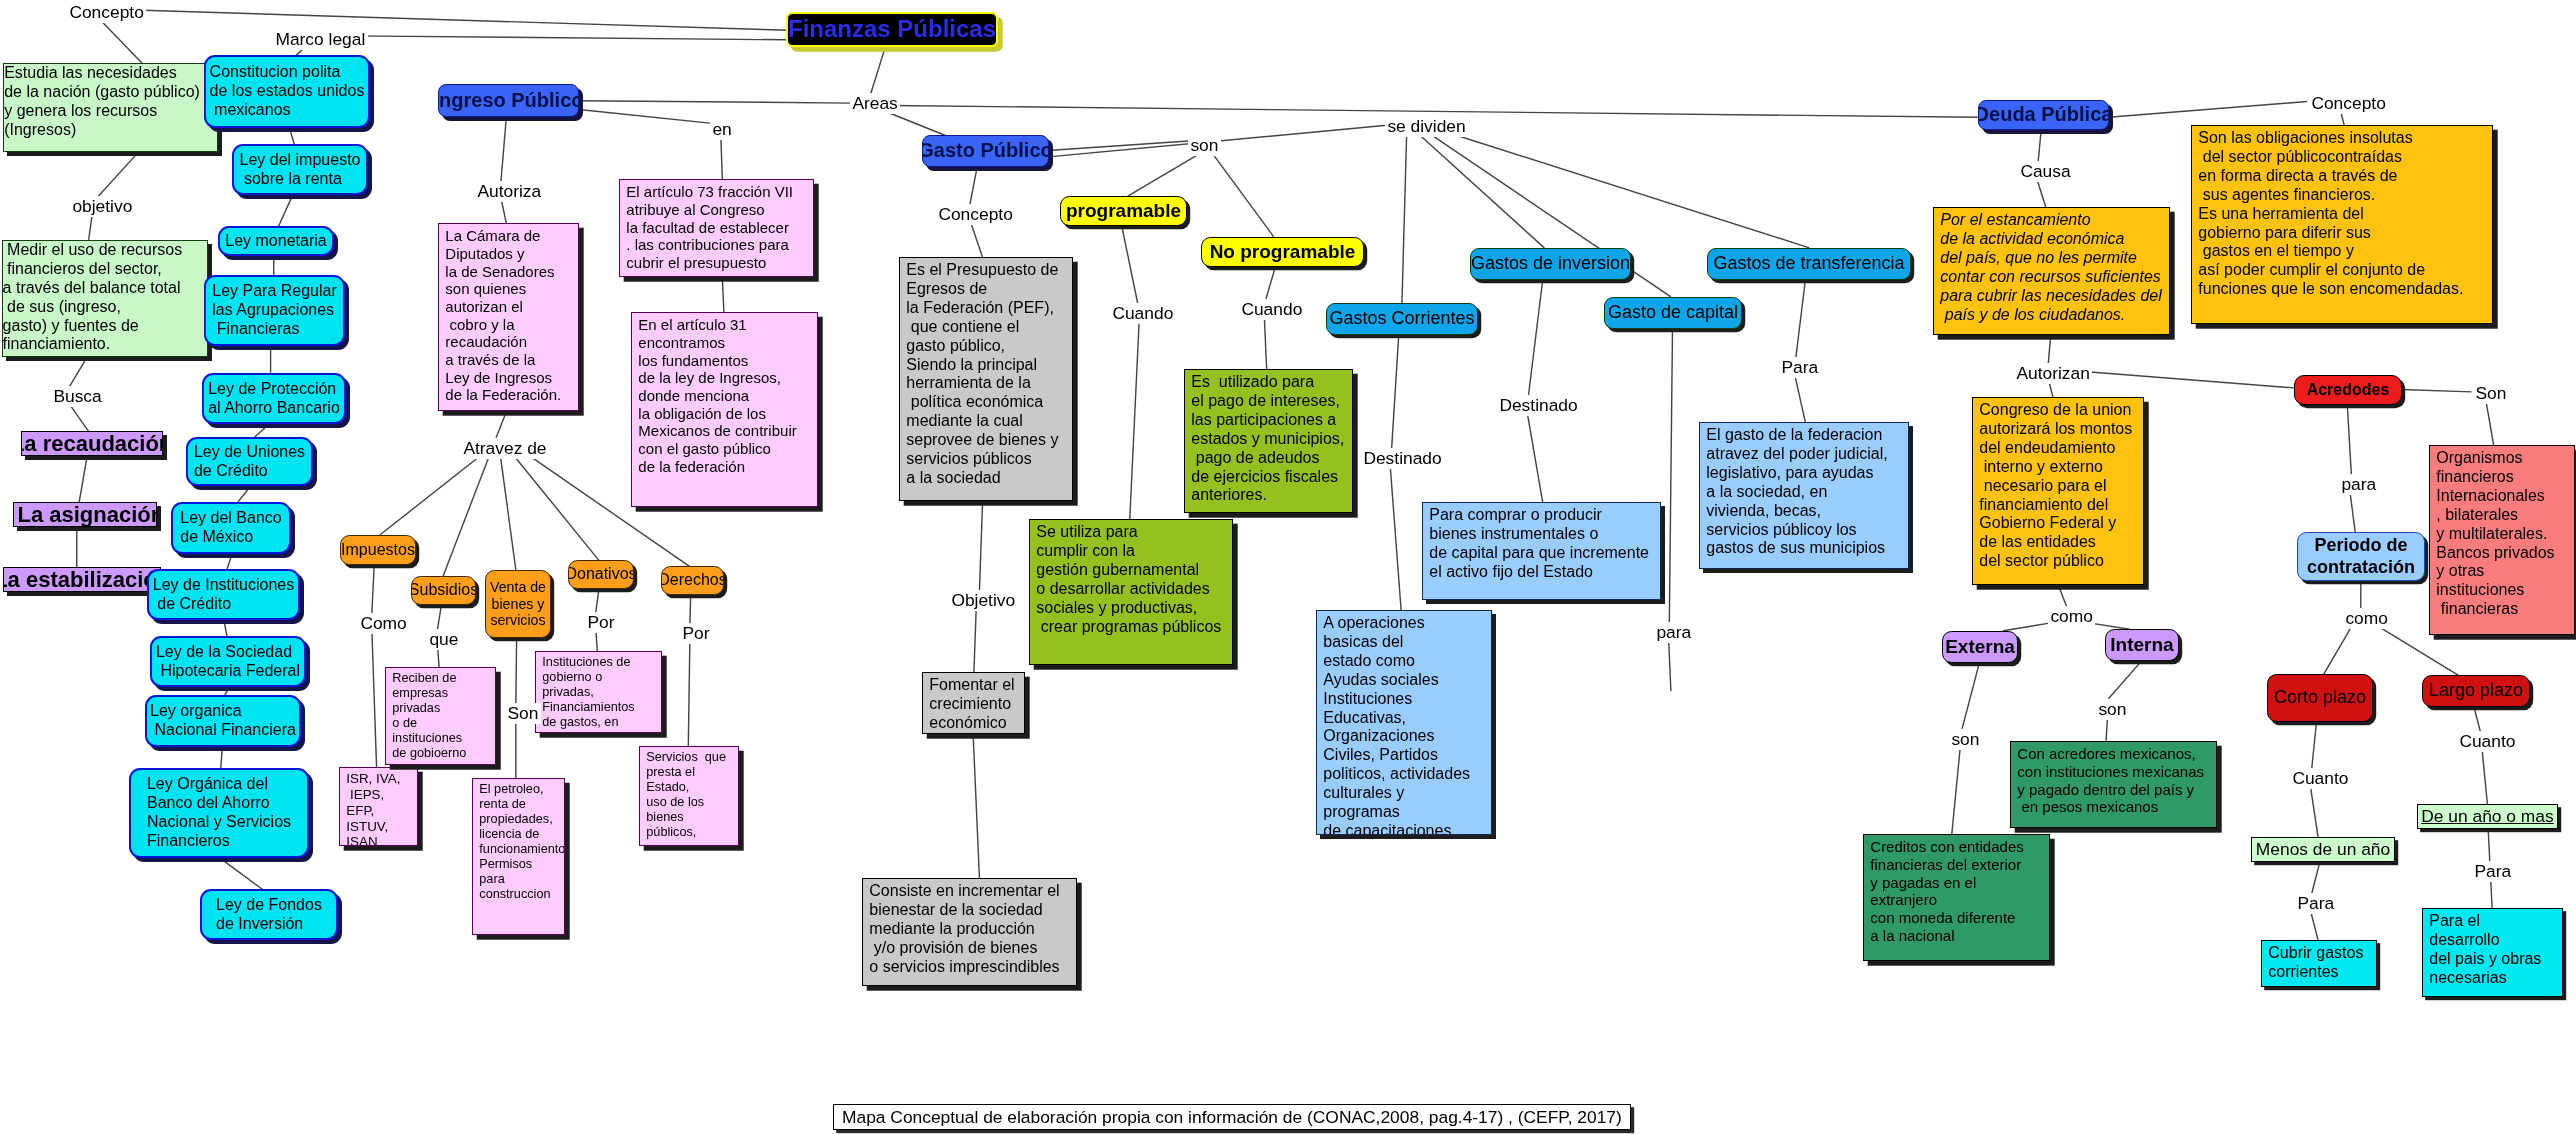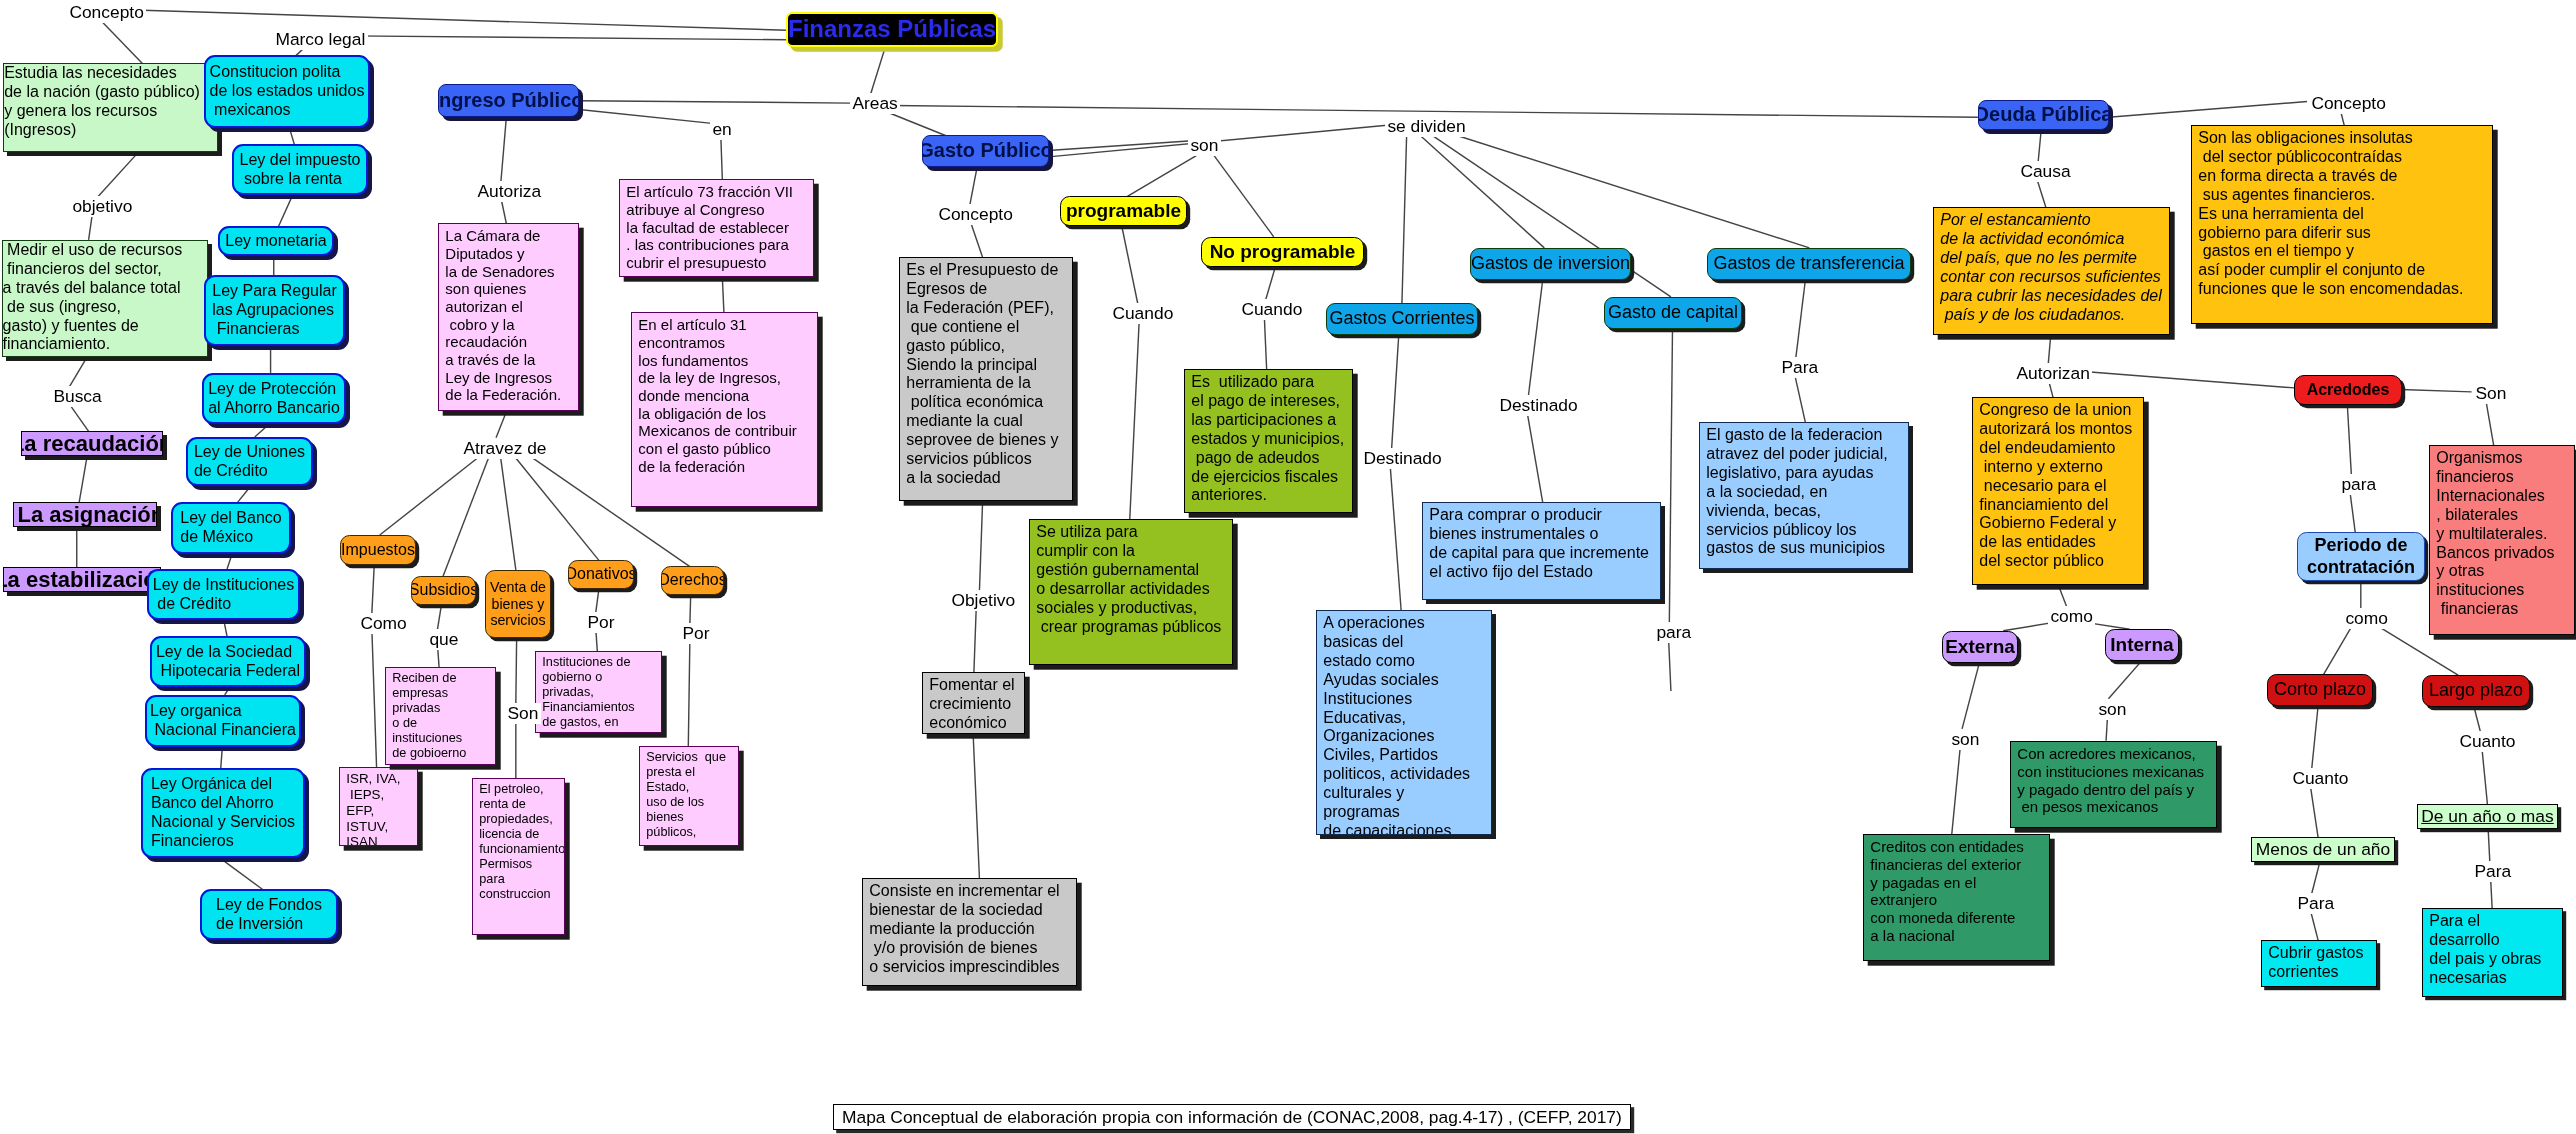--- a/index.html
+++ b/index.html
@@ -186,21 +186,21 @@
     <div class="node style-cyan ctr" style="left: 186px; top: 437px; width: 127px; height: 49px;">Ley de Uniones
 de Crédito</div>
     <div class="node style-cyan ctr" style="left: 171px; top: 502px; width: 120px; height: 52px;">Ley del Banco
 de México</div>
     <div class="node style-cyan ctr" style="left: 147px; top: 569px; width: 153px; height: 51px;">Ley de Instituciones
  de Crédito</div>
     <div class="node style-cyan ctr" style="left: 150px; top: 636px; width: 156px; height: 51px;">Ley de la Sociedad
  Hipotecaria Federal</div>
     <div class="node style-cyan ctr" style="left: 145px; top: 695px; width: 156px; height: 52px;">Ley organica
  Nacional Financiera</div>
-    <div class="node style-cyan ctr" style="left: 141px; top: 768px; width: 164px; height: 90px;">Ley Orgánica del
+    <div class="node style-cyan ctr" style="left: 129px; top: 768px; width: 180px; height: 90px;">Ley Orgánica del
 Banco del Ahorro
 Nacional y Servicios
 Financieros</div>
     <div class="node style-cyan ctr" style="left: 200px; top: 889px; width: 138px; height: 51px;">Ley de Fondos
 de Inversión</div>
     <div class="node style-pink lft" style="left: 438px; top: 223px; width: 141px; height: 188px;">La Cámara de
 Diputados y
 la de Senadores
 son quienes
 autorizan el
@@ -353,21 +353,21 @@
 financieros
 Internacionales
 , bilaterales
 y multilaterales.
 Bancos privados
 y otras
 instituciones
  financieras</div>
     <div class="node style-periodo ctr" style="left: 2297px; top: 532px; width: 128px; height: 49px;">Periodo de
 contratación</div>
-    <div class="node style-darkred ctr" style="left: 2267px; top: 674px; width: 106px; height: 32px;">Corto plazo</div>
+    <div class="node style-darkred ctr" style="left: 2267px; top: 674px; width: 106px; height: 48px;">Corto plazo</div>
     <div class="node style-darkred ctr" style="left: 2422px; top: 675px; width: 108px; height: 32px;">Largo plazo</div>
     <div class="node style-palegreen-sq ctr" style="left: 2251px; top: 837px; width: 144px; height: 25px;">Menos de un año</div>
     <div class="node style-palegreen-sq ctr" style="left: 2417px; top: 804px; width: 141px; height: 25px; text-decoration: underline;">De un año o mas</div>
     <div class="node style-cyan-sq lft" style="left: 2261px; top: 940px; width: 116px; height: 47px;">Cubrir gastos
 corrientes</div>
     <div class="node style-cyan-sq lft" style="left: 2422px; top: 908px; width: 141px; height: 89px;">Para el
 desarrollo
 del pais y obras
 necesarias</div>
     <div class="edge-label" style="left: 67px; top: 1.6px;">Concepto</div>

